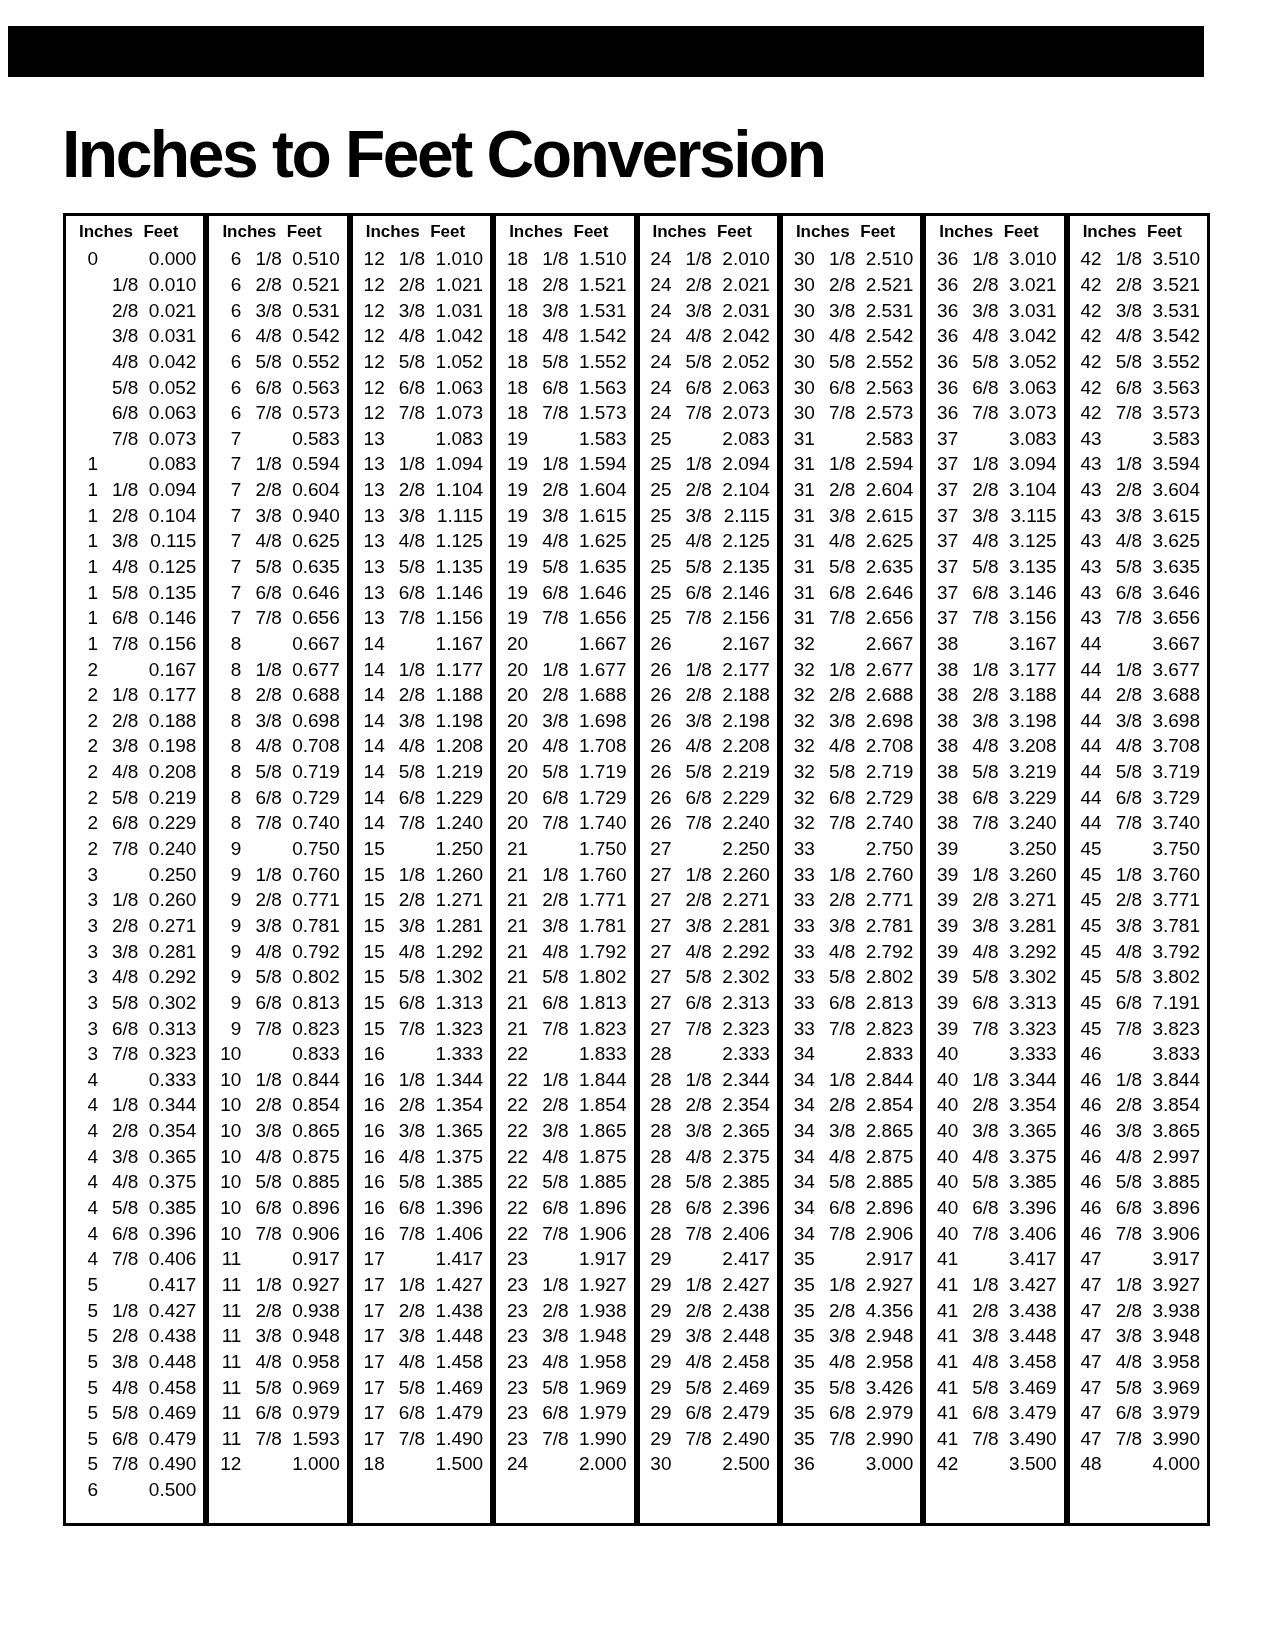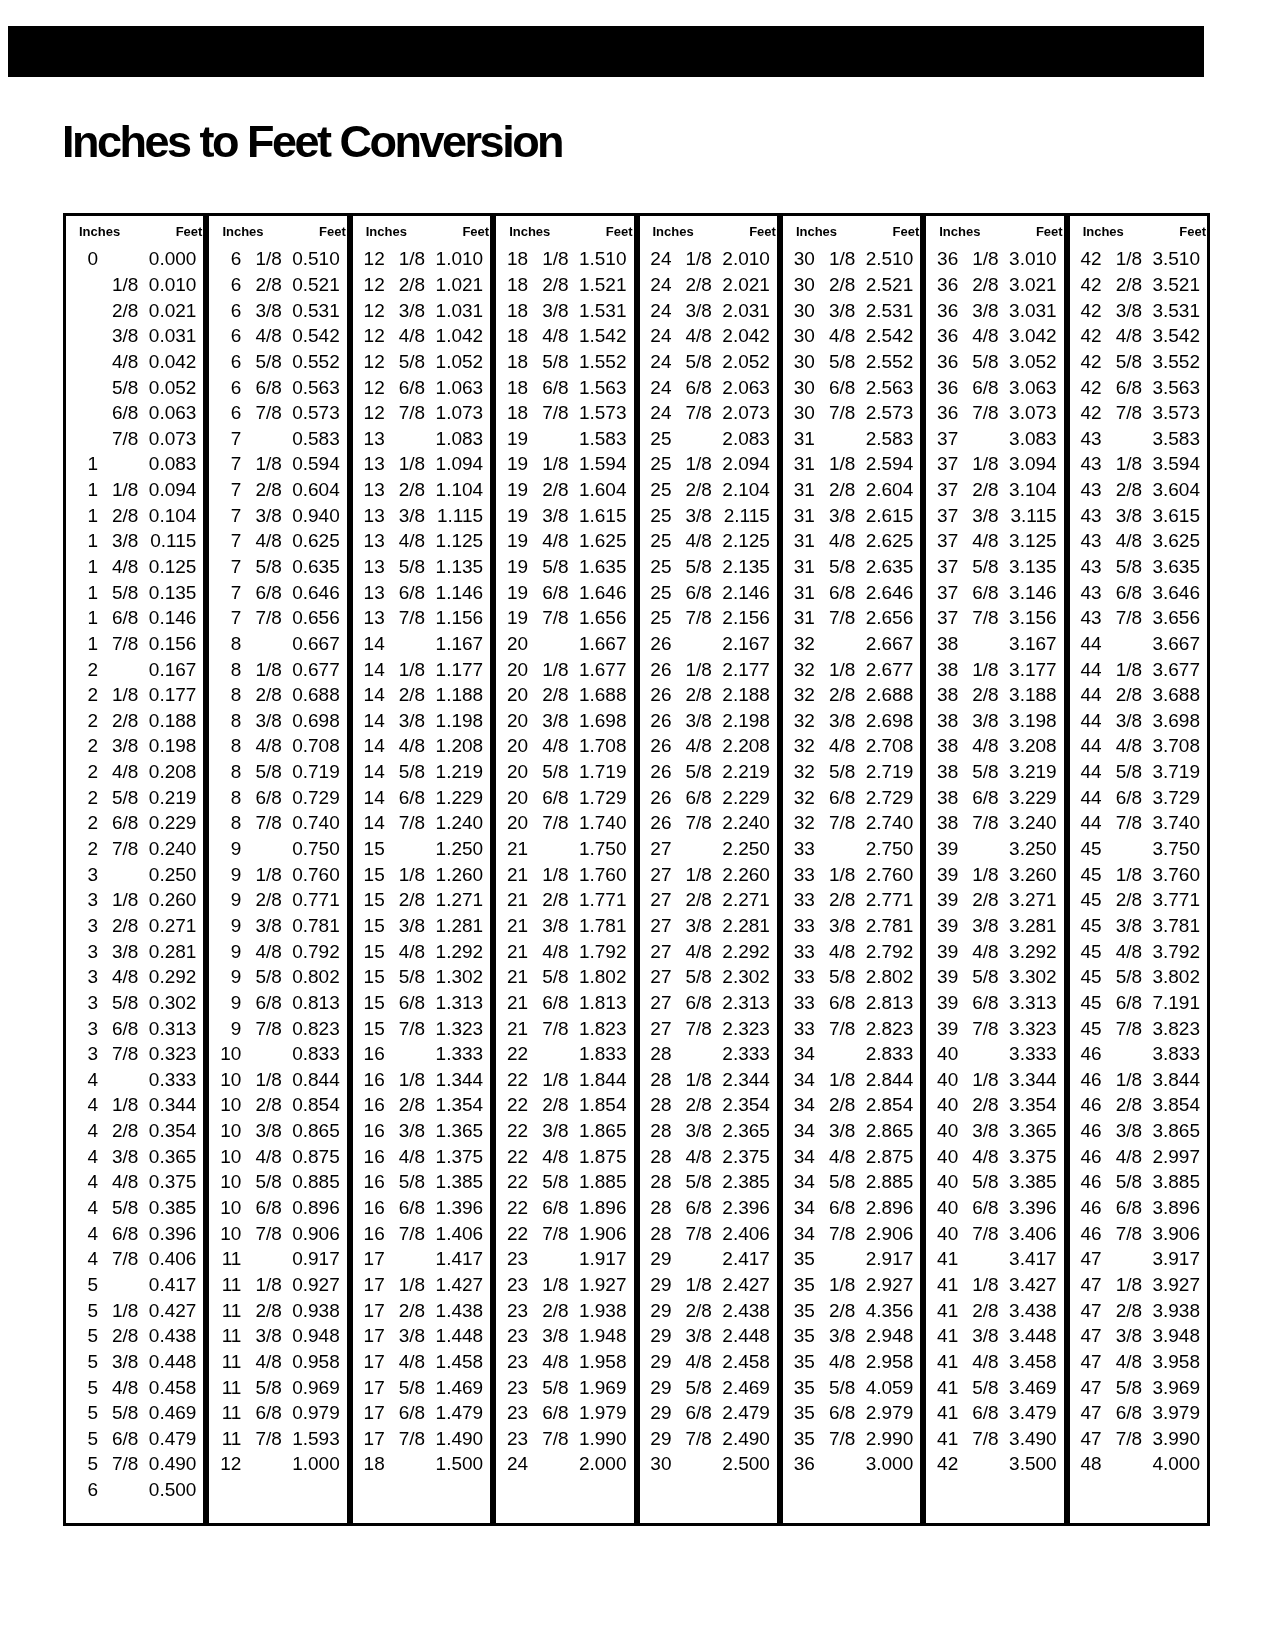--- a/index.html
+++ b/index.html
@@ -3,36 +3,36 @@
 <meta charset="utf-8">
 <style>
   html,body { margin:0; padding:0; background:#ffffff; }
   .page {
     position:relative; width:1275px; height:1650px; background:#ffffff;
     font-family:"Liberation Sans", sans-serif; color:#000; overflow:hidden;
   }
   .top-bar { position:absolute; left:8px; top:26px; width:1196px; height:51px; background:#000; }
   .title {
     position:absolute; left:62px; top:116px; margin:0;
-    font-size:45px; font-weight:bold; letter-spacing:-2.5px; color:#000; white-space:nowrap;
+    font-size:66px; font-weight:bold; letter-spacing:-2.5px; color:#000; white-space:nowrap;
   }
   .conv-table {
     position:absolute; left:63px; top:213px; width:1147px; height:1313px;
     display:flex; flex-direction:row;
   }
   .group {
     flex:1 1 0; box-sizing:border-box; border:3px solid #000; background:#fff;
     display:flex; flex-direction:column; overflow:hidden;
   }
   .hdr {
     height:30px; display:flex; align-items:center;
-    font-weight:bold; font-size:13px; line-height:1;
+    font-weight:bold; font-size:17px; line-height:1;
   }
   .hdr .hi { padding-left:13px; }
-  .hdr .hf { margin-left:auto; padding-right:1px; }
+  .hdr .hf { margin-left:auto; padding-right:25px; }
   .row {
     height:25.65px; display:flex; align-items:center;
     font-size:19px; line-height:1; white-space:nowrap;
   }
   .row .w  { width:26px; margin-left:6px; text-align:right; flex:0 0 auto; }
   .row .f  { width:34px; margin-left:14px; text-align:left; flex:0 0 auto; }
   .row .ft { flex:1 1 auto; text-align:right; padding-right:7px; }
 </style>
 </head>
 <body>
@@ -1497,21 +1497,21 @@
           <span class="ft">2.948</span>
         </div>
         <div class="row">
           <span class="w">35</span>
           <span class="f">4/8</span>
           <span class="ft">2.958</span>
         </div>
         <div class="row">
           <span class="w">35</span>
           <span class="f">5/8</span>
-          <span class="ft">4.059</span>
+          <span class="ft">3.426</span>
         </div>
         <div class="row">
           <span class="w">35</span>
           <span class="f">6/8</span>
           <span class="ft">2.979</span>
         </div>
         <div class="row">
           <span class="w">35</span>
           <span class="f">7/8</span>
           <span class="ft">2.990</span>

